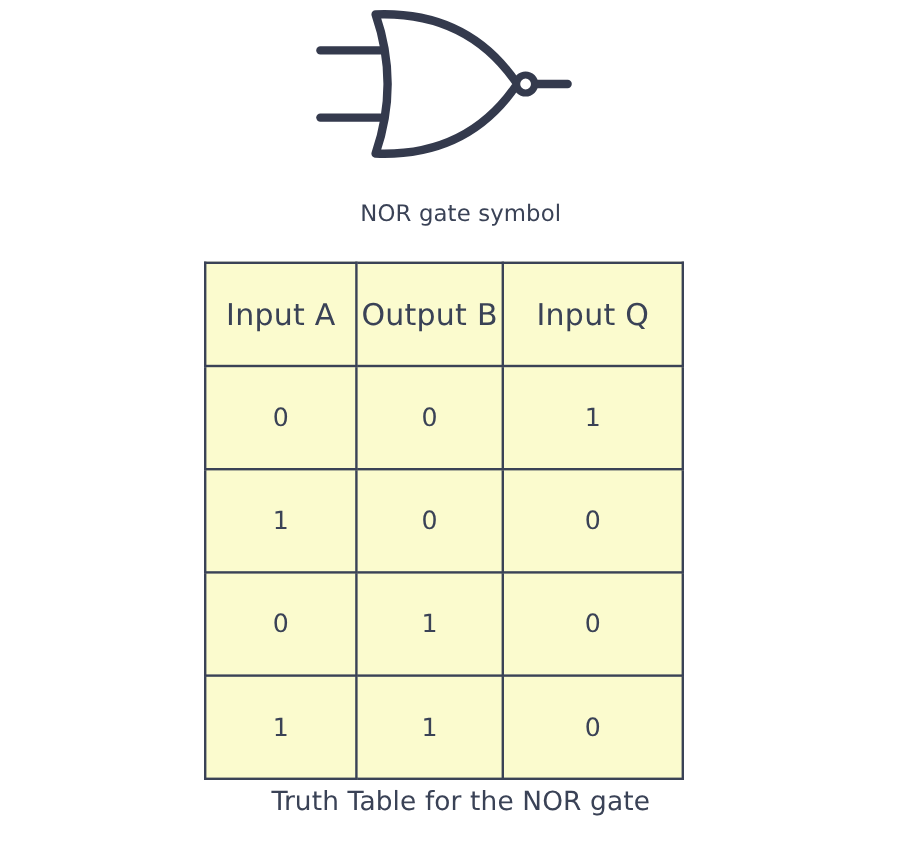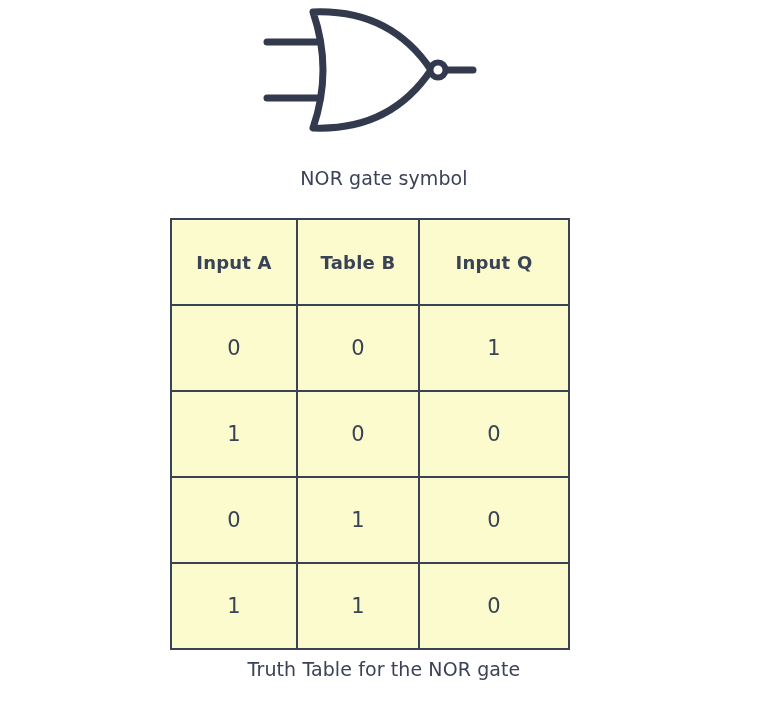--- a/index.html
+++ b/index.html
@@ -62,40 +62,40 @@
   table#truth-table th {
     border: 2px solid #3a4256;
     background: #fbfbce;
     text-align: center;
     vertical-align: middle;
     color: #3a4256;
     padding: 0;
   }
   table#truth-table th {
     height: 84px;
-    font-size: 18px;
-    font-weight: bold;
+    font-size: 25px;
+    font-weight: normal;
     letter-spacing: 0.2px;
   }
   table#truth-table td {
     height: 84px;
     font-size: 21px;
     font-weight: normal;
   }
   #truth-table col.col-a { width: 126px; }
   #truth-table col.col-b { width: 122px; }
   #truth-table col.col-q { width: 150px; }
 
   #table-caption {
     position: absolute;
     left: 0;
     top: 657px;
     width: 768px;
     text-align: center;
-    font-size: 19px;
+    font-size: 22px;
     line-height: 24px;
     letter-spacing: 0.1px;
     color: #3a4256;
   }
 </style>
 </head>
 <body>
 
 <div id="gate-figure">
 
@@ -120,21 +120,21 @@
 <div id="truth-table-wrap">
   <table id="truth-table">
     <colgroup>
       <col class="col-a">
         <col class="col-b">
         <col class="col-q">
     </colgroup>
     <thead>
       <tr>
         <th>Input A</th>
-        <th>Table B</th>
+        <th>Output B</th>
         <th>Input Q</th>
       </tr>
     </thead>
     <tbody>
       <tr>
         <td>0</td>
         <td>0</td>
         <td>1</td>
       </tr>
       <tr>

